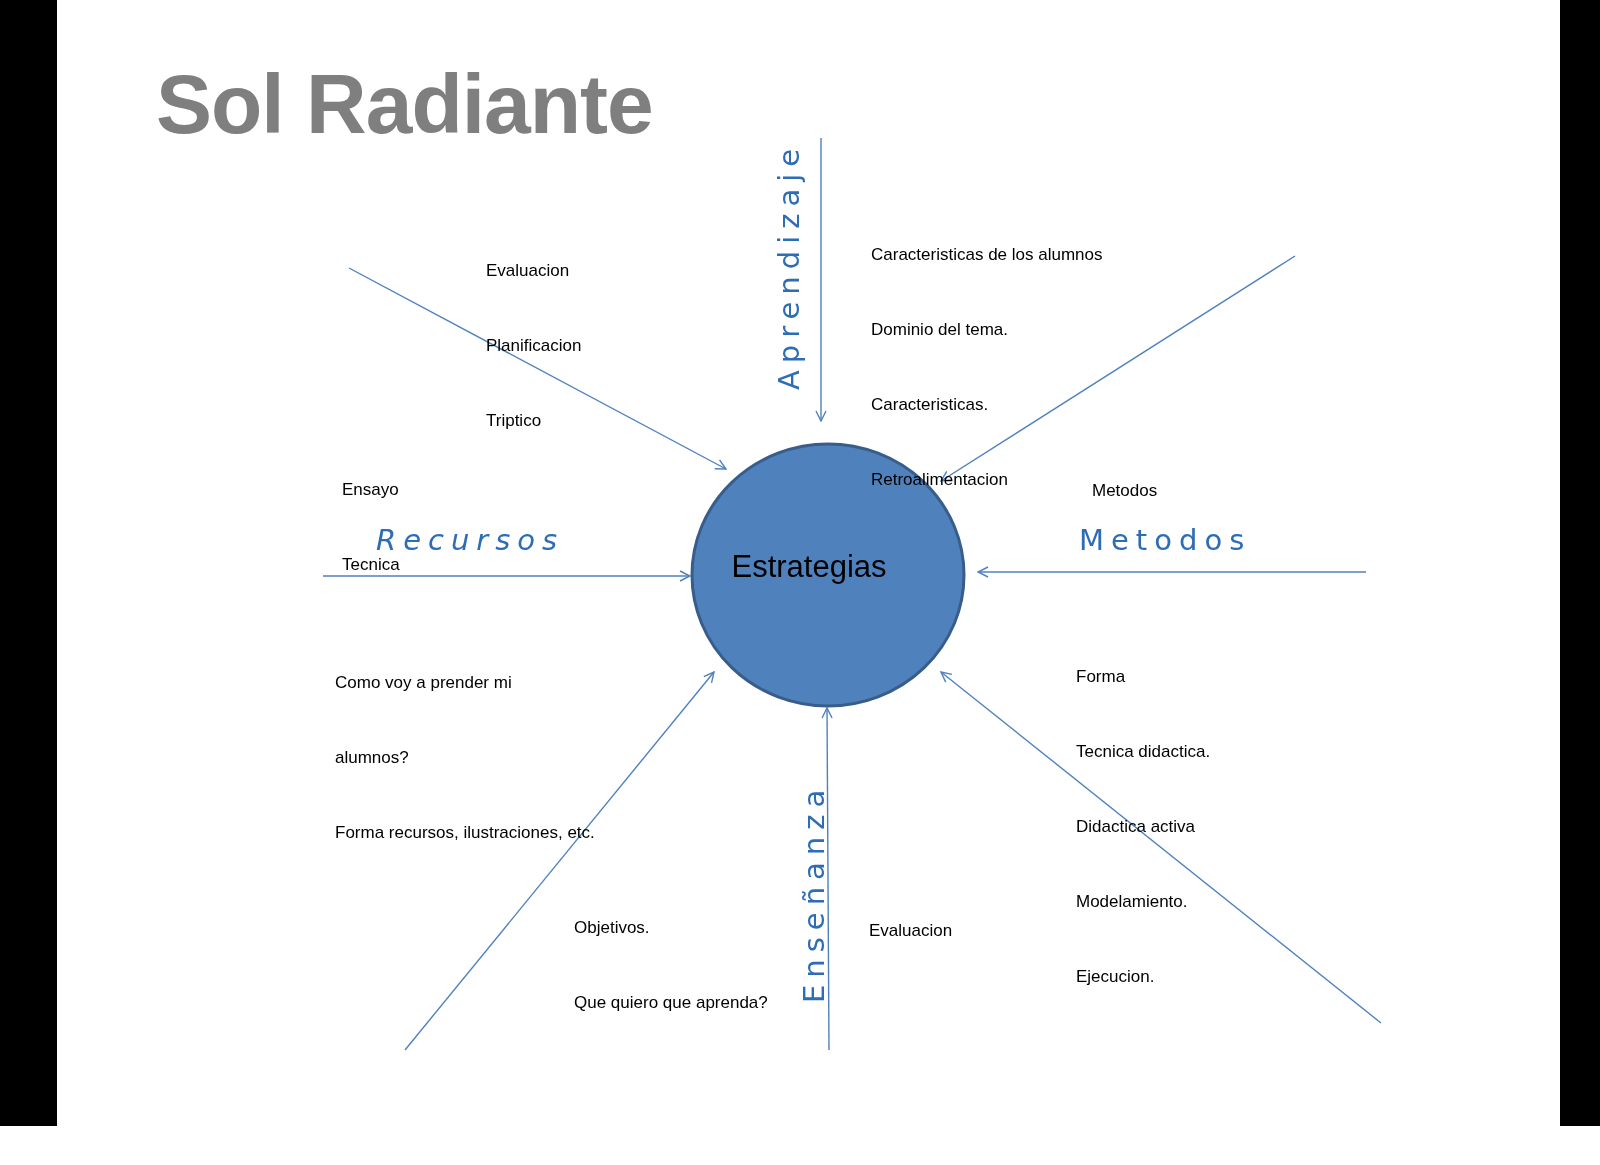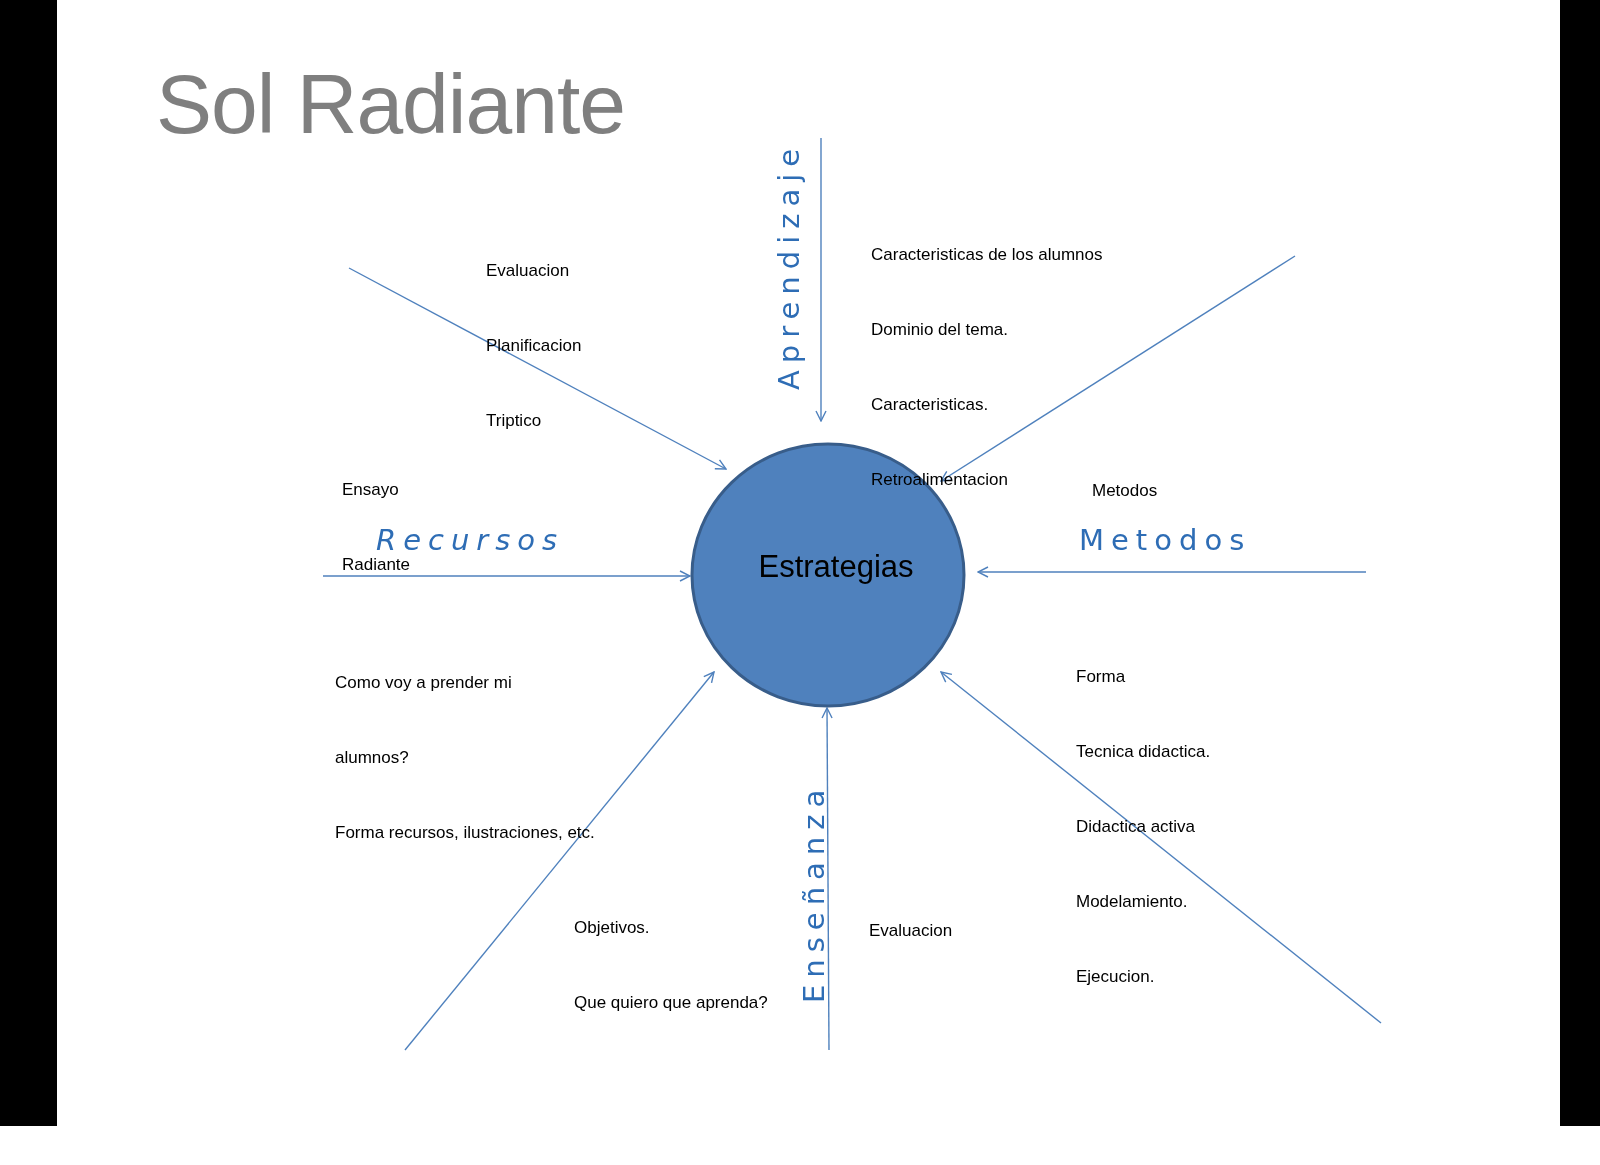--- a/index.html
+++ b/index.html
@@ -14,21 +14,21 @@
       position: absolute; left: 0; top: 0;
       width: 57px; height: 1126px; background: #000000;
     }
     .bar-right {
       position: absolute; left: 1560px; top: 0;
       width: 40px; height: 1126px; background: #000000;
     }
     .title {
       position: absolute; left: 156px; top: 62px;
       font-family: "Liberation Sans", sans-serif;
-      font-weight: normal; font-size: 84px;
+      font-weight: bold; font-size: 84px;
       color: #7f7f7f; letter-spacing: -1px;
       line-height: 1;
     }
     svg.diagram { position: absolute; left: 0; top: 0; }
     .note {
       position: absolute;
       font-family: "Liberation Sans", sans-serif;
       font-size: 17px; line-height: 25px; color: #000000;
       white-space: pre;
     }
@@ -38,21 +38,21 @@
       font-family: "DejaVu Sans", sans-serif;
       font-size: 29px; color: #2e6db5;
       letter-spacing: 7px; line-height: 1;
       white-space: nowrap;
     }
     .vert-up {
       transform-origin: left top;
       transform: rotate(-90deg);
     }
     .center-label {
-      position: absolute; left: 691px; top: 551px; width: 290px;
+      position: absolute; left: 664px; top: 551px; width: 290px;
       text-align: center;
       font-family: "Liberation Sans", sans-serif;
       font-size: 31px; color: #000000; line-height: 1;
     }
   </style>
 </head>
 <body>
 
 <div class="bar-left"></div>
 <div class="bar-right"></div>
@@ -101,21 +101,21 @@
 
 <div class="note" style="left:871px; top:192px;">
   <div>Caracteristicas de los alumnos</div>
   <div>Dominio del tema.</div>
   <div>Caracteristicas.</div>
   <div>Retroalimentacion</div>
 </div>
 
 <div class="note" style="left:342px; top:427px;">
   <div>Ensayo</div>
-  <div>Radiante</div>
+  <div>Tecnica</div>
 </div>
 
 <div class="note" style="left:1092px; top:428px;">
   <div>Metodos</div>
 </div>
 
 <div class="note" style="left:335px; top:620px;">
   <div>Como voy a prender mi</div>
   <div>alumnos?</div>
   <div>Forma recursos, ilustraciones, etc.</div>

